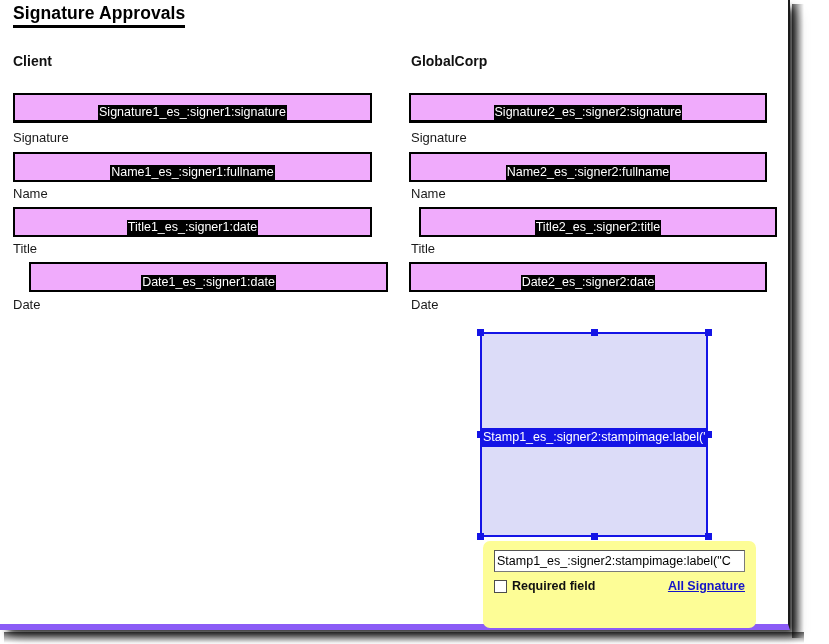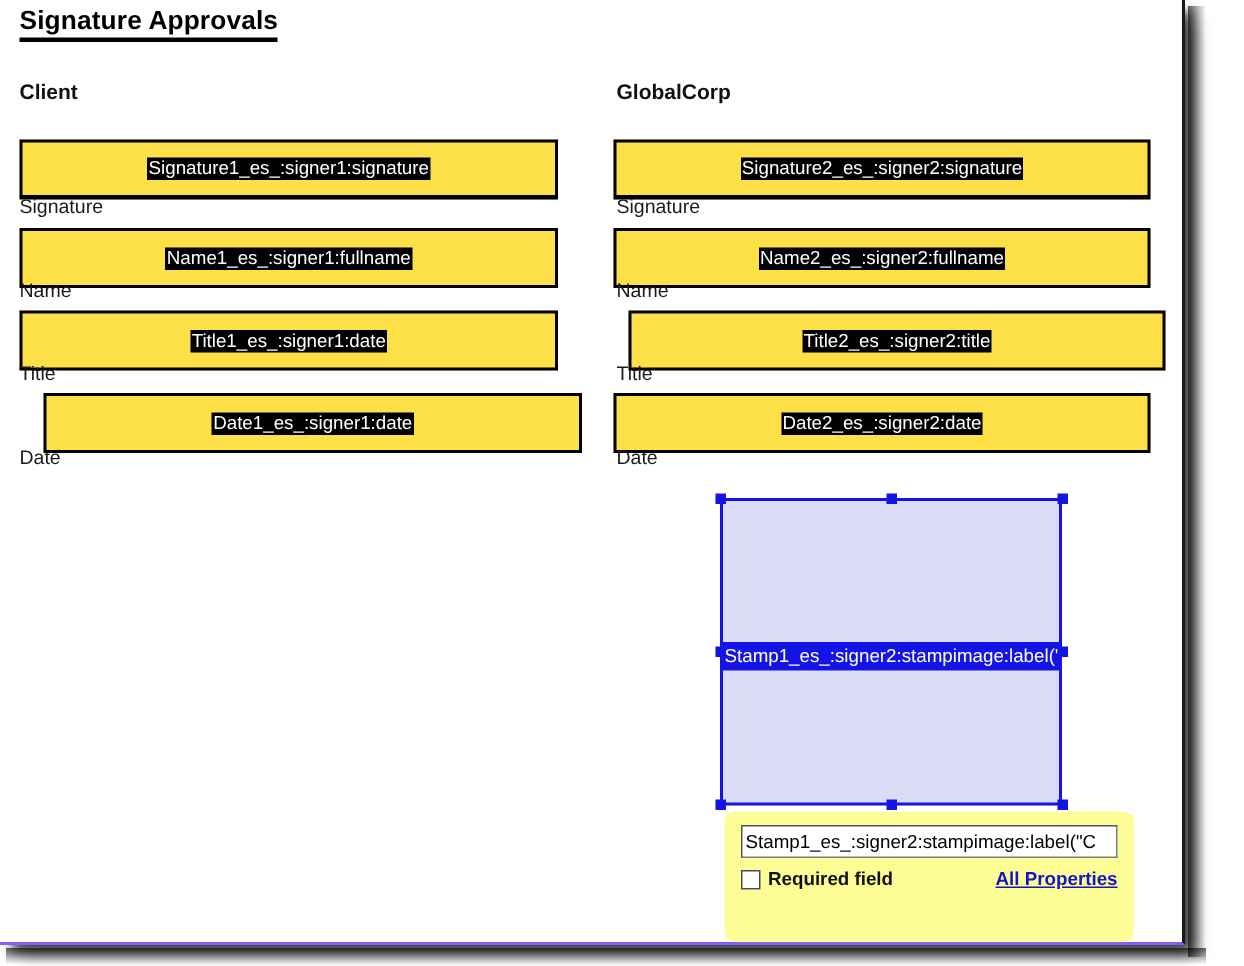--- a/index.html
+++ b/index.html
@@ -16,21 +16,21 @@
     background: #ffffff;
   }
   
   #sheet {
     position: absolute;
     left: 0; top: 0;
     width: 790px;
     height: 630px;
     background: #ffffff;
     border-right: 2px solid #1a1a1a;
-    border-bottom: 2px solid #8b5cf6;
+    border-bottom: 6px solid #8b5cf6;
     box-shadow: 6px 6px 7px -2px rgba(0,0,0,0.70),
                 10px 10px 12px -4px rgba(0,0,0,0.35);
   }
   #shadow-right {
     position: absolute;
     left: 792px; top: 4px;
     width: 12px; height: 634px;
     background: linear-gradient(to right, rgba(0,0,0,0.62), rgba(0,0,0,0));
     pointer-events: none;
   }
@@ -65,25 +65,25 @@
     white-space: nowrap;
     line-height: 16px;
   }
   #heading-client { left: 13px; top: 53px; }
   #heading-globalcorp { left: 411px; top: 53px; }
 
   
   .field-col { position: absolute; top: 0; left: 0; }
   .field-box {
     position: absolute;
-    height: 40px;
-    background: #fde047;
+    height: 30px;
+    background: #f0abfc;
     border: 2px solid #000000;
     display: flex;
-    align-items: center;
+    align-items: flex-end;
     justify-content: center;
     overflow: hidden;
   }
   .field-box.has-rule { border-bottom-width: 3px; }
   .field-tag {
     background: #000000;
     color: #ffffff;
     font-size: 12.5px;
     line-height: 15px;
     padding: 0 1px;
@@ -266,21 +266,21 @@
       <div class="handle h-br"></div>
     </div>
 
     <div id="tooltip">
       <div id="tooltip-input">Stamp1_es_:signer2:stampimage:label("C</div>
       <div id="tooltip-row">
         <div id="required-wrap">
           <div id="required-checkbox"></div>
           <span id="required-label">Required field</span>
         </div>
-        <span id="all-properties">All Properties</span>
+        <span id="all-properties">All Signature</span>
       </div>
     </div>
 
   </div>
 
   <div id="shadow-right"></div>
   <div id="shadow-bottom"></div>
 </div>
 
 </body></html>

